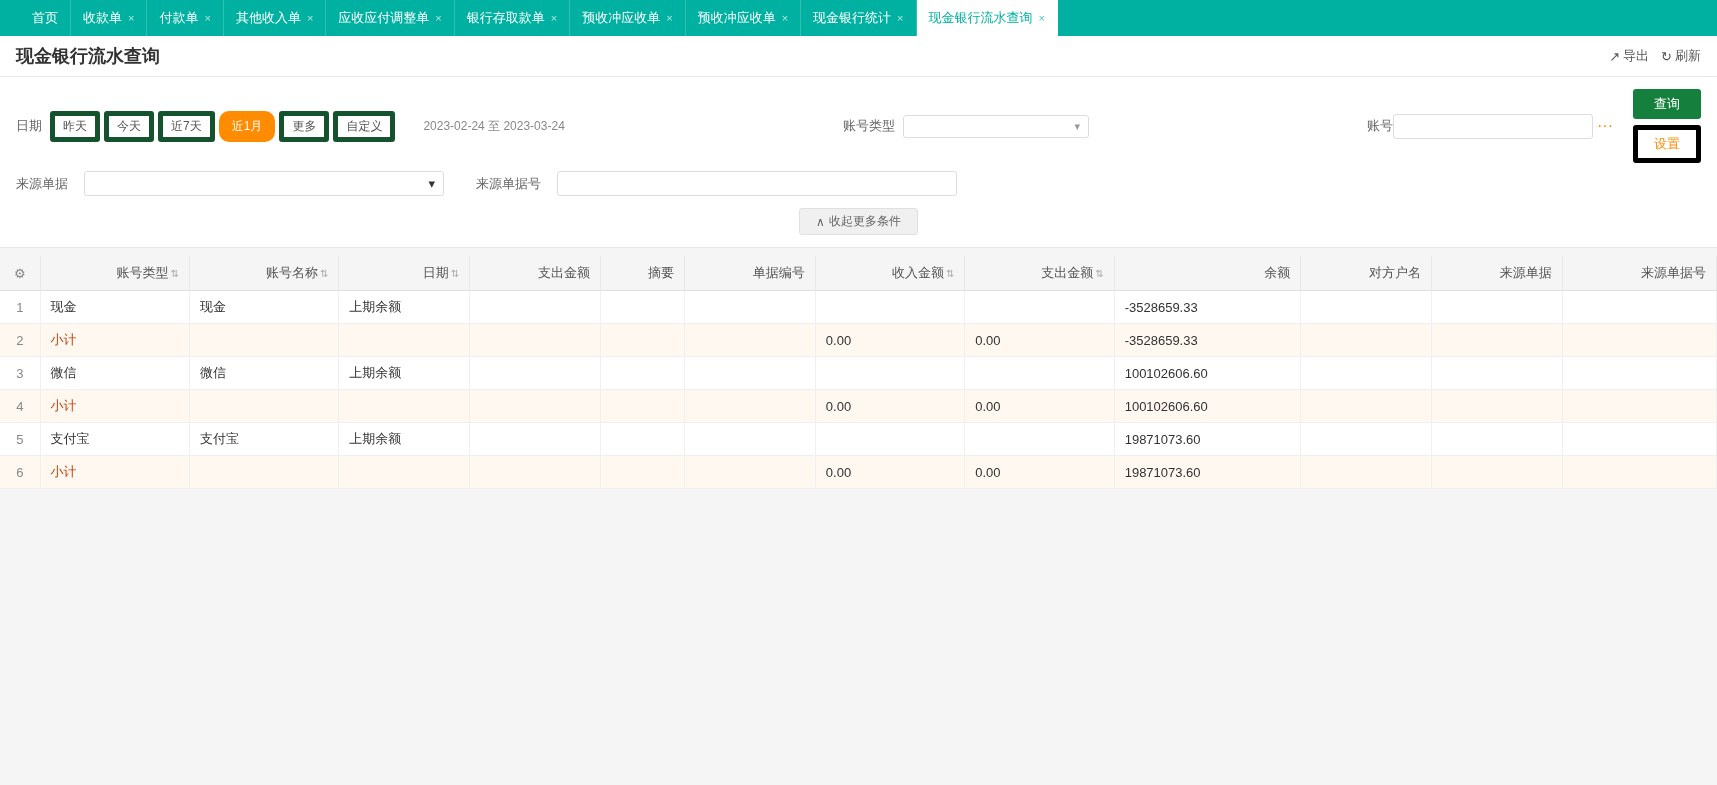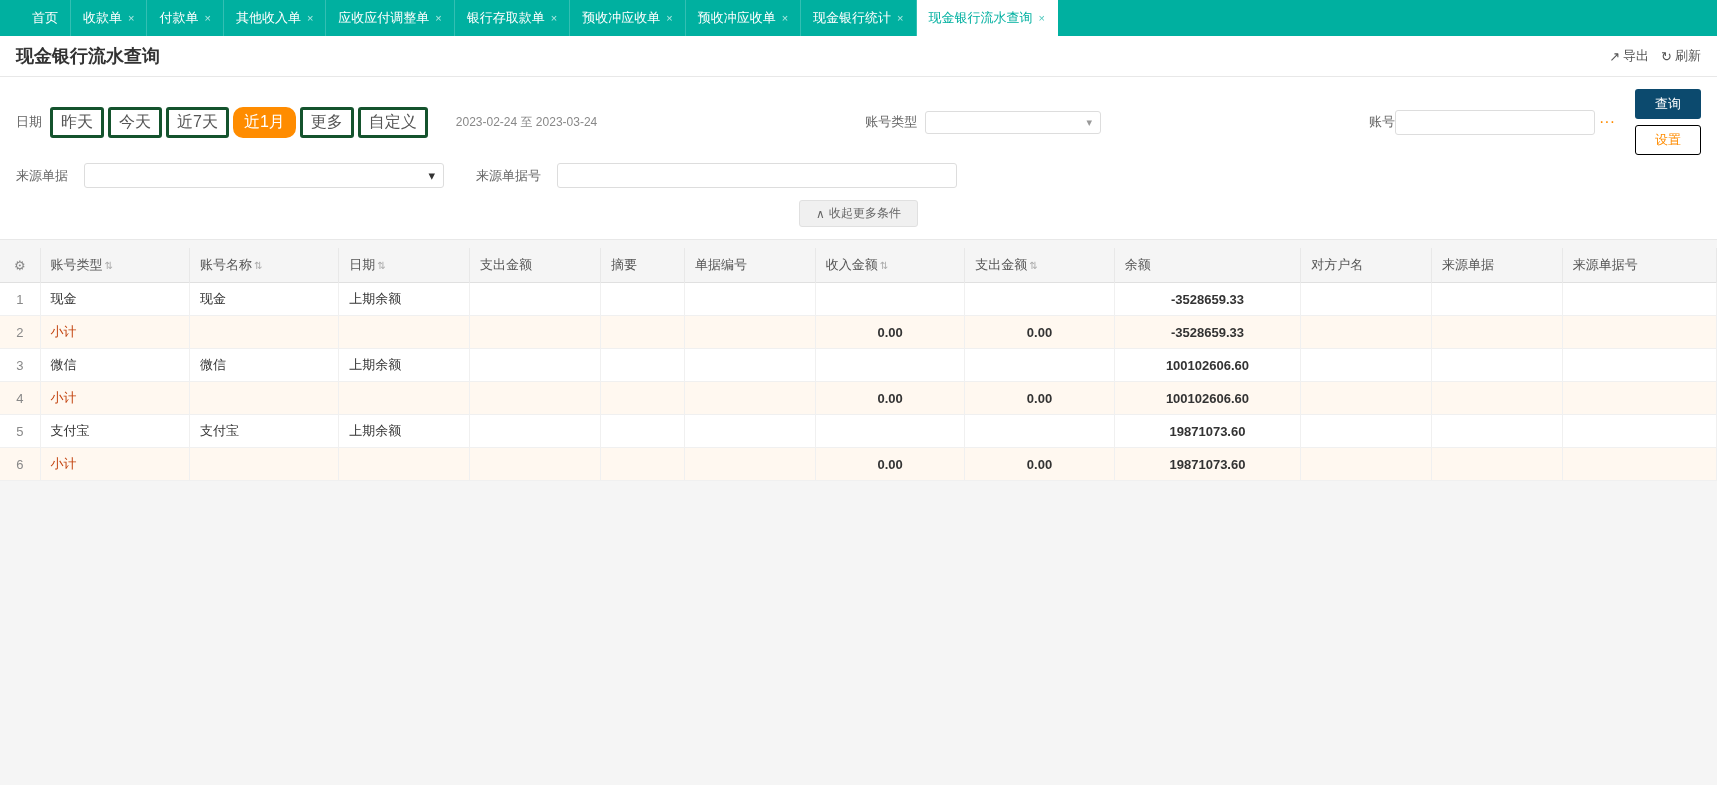--- a/index.html
+++ b/index.html
@@ -83,25 +83,25 @@
       font-size: 13px;
       white-space: nowrap;
     }
     .filter-date-options {
       display: flex;
       align-items: center;
       gap: 4px;
     }
     .date-btn {
       padding: 2px 8px;
-      border: 3px solid #14532d;
-      border-radius: 3px;
-      background: #fff;
-      cursor: pointer;
-      font-size: 16px;
+      border: 5px solid #14532d;
+      border-radius: 3px;
+      background: #fff;
+      cursor: pointer;
+      font-size: 12px;
       color: #555;
     }
     .date-btn.active {
       background: #ff8c00;
       border-color: #ff8c00;
       color: #fff;
       border-radius: 10px;
     }
     .date-range {
       font-size: 12px;
@@ -130,32 +130,32 @@
       flex: 1;
       min-width: 200px;
     }
     .dots-btn {
       color: #ff8c00;
       cursor: pointer;
       font-size: 16px;
       padding: 0 4px;
     }
     .query-btn {
-      background: #0c4a6e;
+      background: #15803d;
       color: #fff;
       border: none;
       border-radius: 3px;
       padding: 6px 20px;
       cursor: pointer;
       font-size: 13px;
     }
     .settings-btn {
       background: #fff;
       color: #ff8c00;
-      border: 1px solid #000000;
+      border: 5px solid #000000;
       border-radius: 3px;
       padding: 5px 16px;
       cursor: pointer;
       font-size: 13px;
     }
     .source-label-row {
       display: flex;
       align-items: center;
       gap: 16px;
     }
@@ -202,38 +202,38 @@
       width: 100%;
       border-collapse: collapse;
       font-size: 13px;
     }
     thead tr {
       background: #f5f5f5;
       border-bottom: 1px solid #e0e0e0;
     }
     thead th {
       padding: 8px 10px;
-      text-align: left;
+      text-align: right;
       font-weight: normal;
       color: #555;
       border-right: 1px solid #e8e8e8;
       white-space: nowrap;
     }
     thead th .sort-icon { color: #aaa; font-size: 10px; margin-left: 2px; }
     thead th:first-child { width: 40px; text-align: center; }
     tbody tr { border-bottom: 1px solid #f0f0f0; }
     tbody tr.subtotal { background: #fff8f0; }
     tbody td {
       padding: 7px 10px;
       color: #333;
       border-right: 1px solid #f0f0f0;
       white-space: nowrap;
     }
     tbody td:first-child { text-align: center; color: #888; }
-    tbody td.number { text-align: center; font-weight: bold; }
+    tbody td.number { text-align: left; }
     tbody td.orange { color: #c2410c; font-family: Liberation Serif, serif; }
     .gear-icon { cursor: pointer; color: #888; }
 
     
     .action-icon-btn {
       display: flex;
       align-items: center;
       gap: 3px;
       cursor: pointer;
       color: #555;

